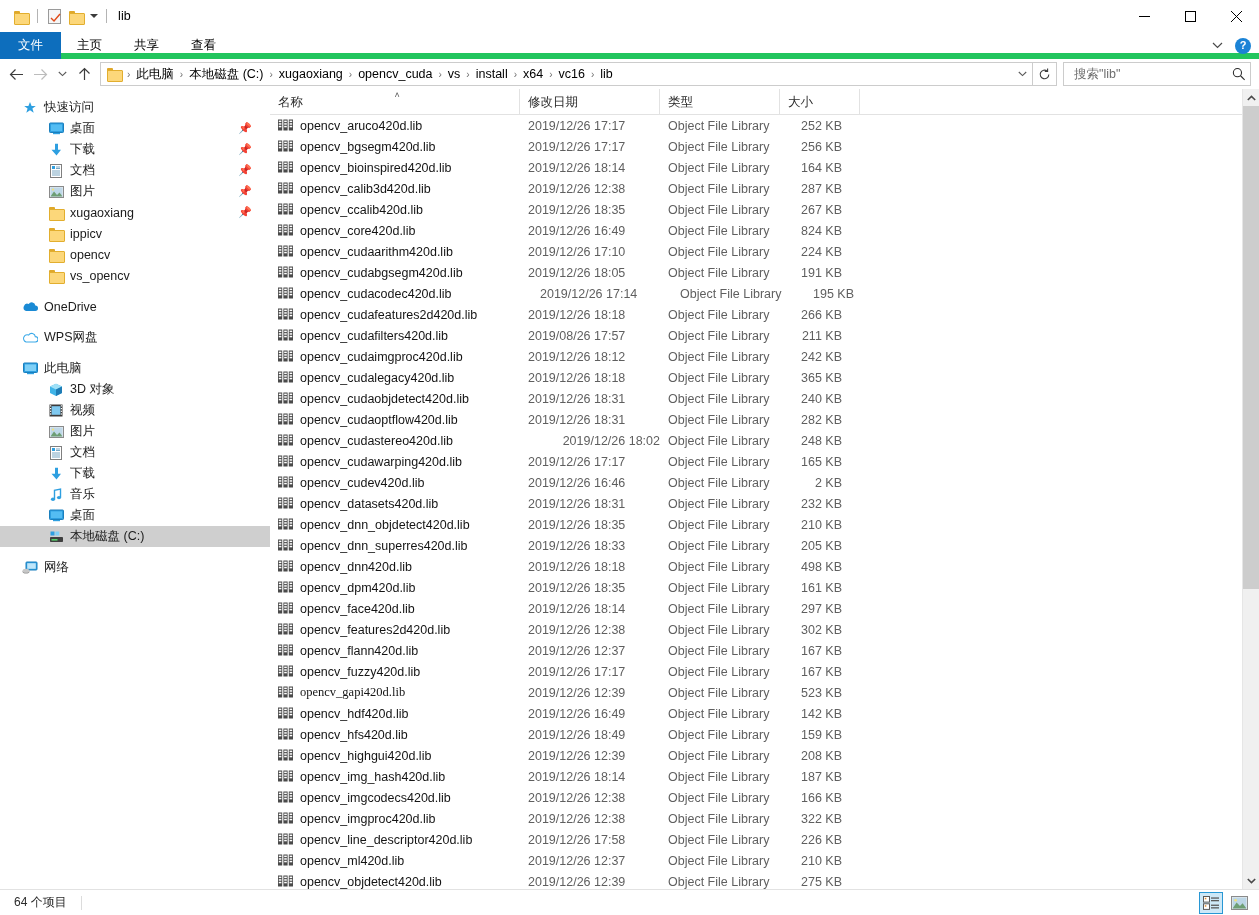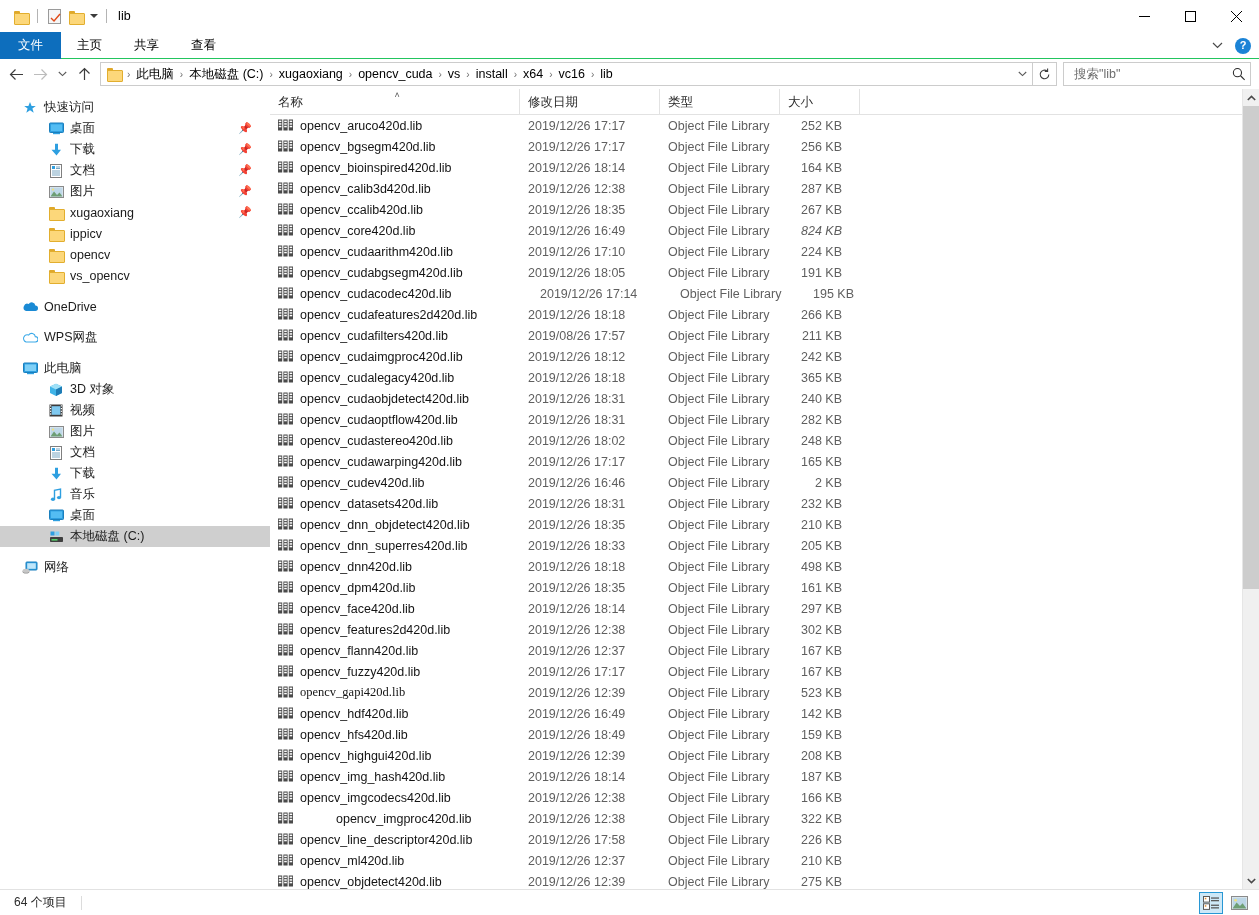--- a/index.html
+++ b/index.html
@@ -42,21 +42,21 @@
     border-right: 4px solid transparent; border-top: 4px solid #3b3b3b;
   }
   .win-title { font-size: 12.5px; color: #000; margin-left: 6px; letter-spacing: .1px; }
 
   .wincontrols { position: absolute; right: 0; top: 0; height: 32px; display: flex; }
   .wc { width: 46px; height: 32px; display: flex; align-items: center; justify-content: center; }
 
   
   .ribbon {
     height: 27px; flex: 0 0 27px; display: flex; align-items: stretch;
-    background: #fff; position: relative; border-bottom: 1px solid #22c55e;
+    background: #fff; position: relative; border-bottom: 6px solid #22c55e;
   }
   .tab {
     display: flex; align-items: center; justify-content: center;
     padding: 0 16px; font-size: 12.5px; color: #000; height: 27px;
     cursor: default;
   }
   .tab.file { background: #0d6ebd; color: #fff; padding: 0 18px; font-weight: normal; }
   .ribbon-right { position: absolute; right: 8px; top: 0; height: 27px; display: flex; align-items: center; gap: 10px; }
   .chev-down { width: 16px; height: 16px; display:flex; align-items:center; justify-content:center; color:#555; }
   .help-ico {
@@ -662,21 +662,21 @@
                   <rect x="6.2" y="5.2" width="2.6" height="1.5" fill="#fff"></rect>
                   <rect x="11.6" y="5.2" width="2.6" height="1.5" fill="#fff"></rect>
                   <rect x="0.8" y="7.8" width="2.6" height="1.5" fill="#fff"></rect>
                   <rect x="6.2" y="7.8" width="2.6" height="1.5" fill="#fff"></rect>
                   <rect x="11.6" y="7.8" width="2.6" height="1.5" fill="#fff"></rect>
                 </svg></span>
               <span>opencv_core420d.lib</span>
             </div>
             <div class="cell date" style="width: 140px;">2019/12/26 16:49</div>
             <div class="cell type" style="width: 120px;">Object File Library</div>
-            <div class="cell size" style="width: 80px; font-style: italic;">824 KB</div>
+            <div class="cell size" style="width: 80px;">824 KB</div>
           </div>
           <div class="row">
             <div class="cell name" style="width: 250px;">
               <span class="libico"><svg width="16" height="14" viewBox="0 0 16 14">
                   <rect x="0" y="1.5" width="4.2" height="11" fill="#4a4a4a"></rect>
                   <rect x="5.4" y="1.5" width="4.2" height="11" fill="#4a4a4a"></rect>
                   <rect x="10.8" y="1.5" width="4.2" height="11" fill="#4a4a4a"></rect>
                   <rect x="0.8" y="2.6" width="2.6" height="1.5" fill="#fff"></rect>
                   <rect x="6.2" y="2.6" width="2.6" height="1.5" fill="#fff"></rect>
                   <rect x="11.6" y="2.6" width="2.6" height="1.5" fill="#fff"></rect>
@@ -880,21 +880,21 @@
                   <rect x="11.6" y="2.6" width="2.6" height="1.5" fill="#fff"></rect>
                   <rect x="0.8" y="5.2" width="2.6" height="1.5" fill="#fff"></rect>
                   <rect x="6.2" y="5.2" width="2.6" height="1.5" fill="#fff"></rect>
                   <rect x="11.6" y="5.2" width="2.6" height="1.5" fill="#fff"></rect>
                   <rect x="0.8" y="7.8" width="2.6" height="1.5" fill="#fff"></rect>
                   <rect x="6.2" y="7.8" width="2.6" height="1.5" fill="#fff"></rect>
                   <rect x="11.6" y="7.8" width="2.6" height="1.5" fill="#fff"></rect>
                 </svg></span>
               <span>opencv_cudastereo420d.lib</span>
             </div>
-            <div class="cell date" style="width: 140px;">2019/12/26 18:02</div>
+            <div class="cell date" style="width: 140px; text-align: right;">2019/12/26 18:02</div>
             <div class="cell type" style="width: 120px;">Object File Library</div>
             <div class="cell size" style="width: 80px;">248 KB</div>
           </div>
           <div class="row">
             <div class="cell name" style="width: 250px;">
               <span class="libico"><svg width="16" height="14" viewBox="0 0 16 14">
                   <rect x="0" y="1.5" width="4.2" height="11" fill="#4a4a4a"></rect>
                   <rect x="5.4" y="1.5" width="4.2" height="11" fill="#4a4a4a"></rect>
                   <rect x="10.8" y="1.5" width="4.2" height="11" fill="#4a4a4a"></rect>
                   <rect x="0.8" y="2.6" width="2.6" height="1.5" fill="#fff"></rect>
@@ -1259,21 +1259,21 @@
                   <rect x="6.2" y="7.8" width="2.6" height="1.5" fill="#fff"></rect>
                   <rect x="11.6" y="7.8" width="2.6" height="1.5" fill="#fff"></rect>
                 </svg></span>
               <span>opencv_imgcodecs420d.lib</span>
             </div>
             <div class="cell date" style="width: 140px;">2019/12/26 12:38</div>
             <div class="cell type" style="width: 120px;">Object File Library</div>
             <div class="cell size" style="width: 80px;">166 KB</div>
           </div>
           <div class="row">
-            <div class="cell name" style="width: 250px; gap: 36px;">
+            <div class="cell name" style="width: 250px;">
               <span class="libico"><svg width="16" height="14" viewBox="0 0 16 14">
                   <rect x="0" y="1.5" width="4.2" height="11" fill="#4a4a4a"></rect>
                   <rect x="5.4" y="1.5" width="4.2" height="11" fill="#4a4a4a"></rect>
                   <rect x="10.8" y="1.5" width="4.2" height="11" fill="#4a4a4a"></rect>
                   <rect x="0.8" y="2.6" width="2.6" height="1.5" fill="#fff"></rect>
                   <rect x="6.2" y="2.6" width="2.6" height="1.5" fill="#fff"></rect>
                   <rect x="11.6" y="2.6" width="2.6" height="1.5" fill="#fff"></rect>
                   <rect x="0.8" y="5.2" width="2.6" height="1.5" fill="#fff"></rect>
                   <rect x="6.2" y="5.2" width="2.6" height="1.5" fill="#fff"></rect>
                   <rect x="11.6" y="5.2" width="2.6" height="1.5" fill="#fff"></rect>

